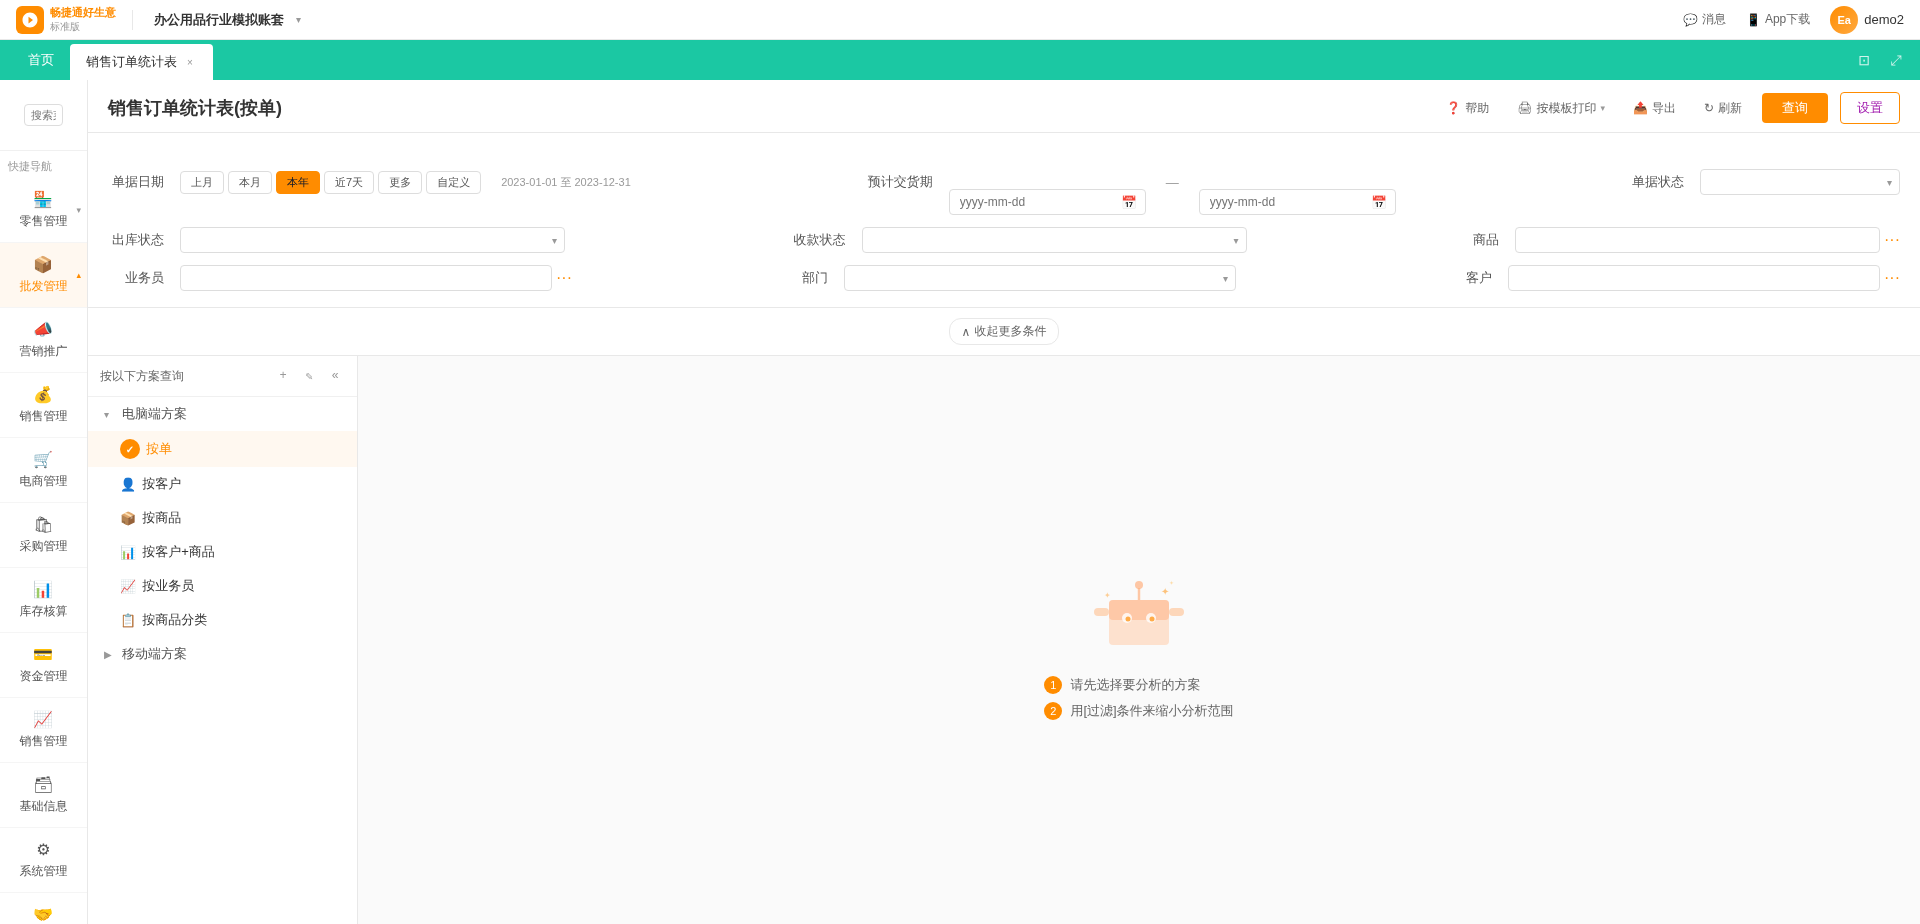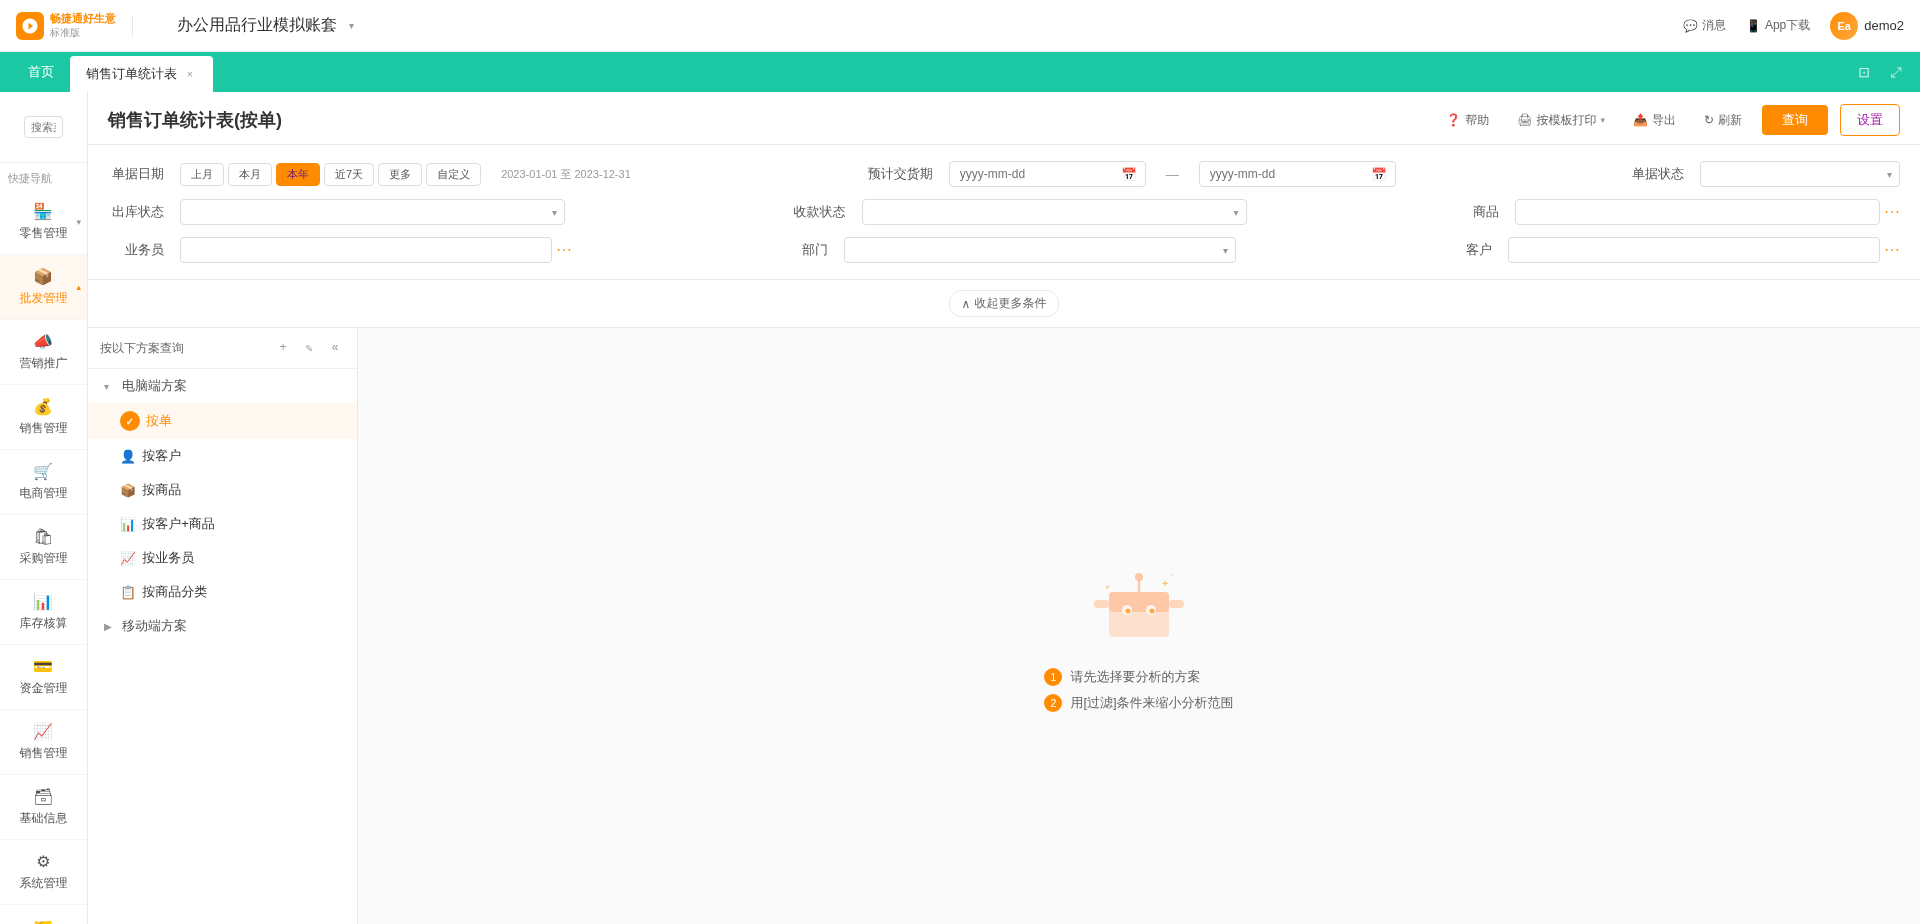--- a/index.html
+++ b/index.html
@@ -1,20 +1,20 @@
 <!DOCTYPE html>
 <html><head>
   <meta charset="utf-8">
   <style>
     * { box-sizing: border-box; margin: 0; padding: 0; }
     body { font-family: 'Microsoft YaHei', Arial, sans-serif; font-size: 13px; background: #f5f5f5; color: #333; height: 924px; overflow: hidden; }
 
     
     .top-bar {
-      height: 52px;
+      height: 40px;
       background: #fff;
       display: flex;
       align-items: center;
       justify-content: space-between;
       padding: 0 16px;
       border-bottom: 1px solid #e8e8e8;
       position: relative;
       z-index: 10;
     }
     .top-bar-left {
@@ -33,23 +33,24 @@
       background: #ff8c00;
       border-radius: 6px;
       display: flex;
       align-items: center;
       justify-content: center;
       color: white;
       font-size: 10px;
       font-weight: bold;
     }
     .top-bar-title {
-      font-size: 16px;
+      font-size: 13px;
       color: #333;
-      margin-left: 28px;
+      margin-left: 5px;
+      font-weight: bold;
     }
     .top-bar-right {
       display: flex;
       align-items: center;
       gap: 20px;
     }
     .top-bar-action {
       display: flex;
       align-items: center;
       gap: 4px;
@@ -270,21 +271,21 @@
       border: 1px solid #ddd;
       border-radius: 4px;
       font-size: 11px;
       cursor: pointer;
       background: white;
       color: #555;
     }
     .date-btn.active {
       background: #ff8c00;
       border-color: #ff8c00;
-      color: #701a75;
+      color: #0f172a;
       font-weight: 500;
     }
     .filter-date-input {
       border: 1px solid #ddd;
       border-radius: 4px;
       padding: 5px 30px 5px 10px;
       font-size: 12px;
       outline: none;
       color: #999;
       min-width: 130px;
@@ -295,20 +296,21 @@
       right: 8px;
       top: 50%;
       transform: translateY(-50%);
       color: #ff8c00;
       font-size: 13px;
       pointer-events: none;
     }
     .filter-date-input-container {
       position: relative;
       display: inline-block;
+      margin-top: 40px;
     }
     .filter-status-input {
       border: 1px solid #ddd;
       border-radius: 4px;
       padding: 5px 28px 5px 10px;
       font-size: 12px;
       outline: none;
       color: #333;
       background: white;
       width: 100%;

